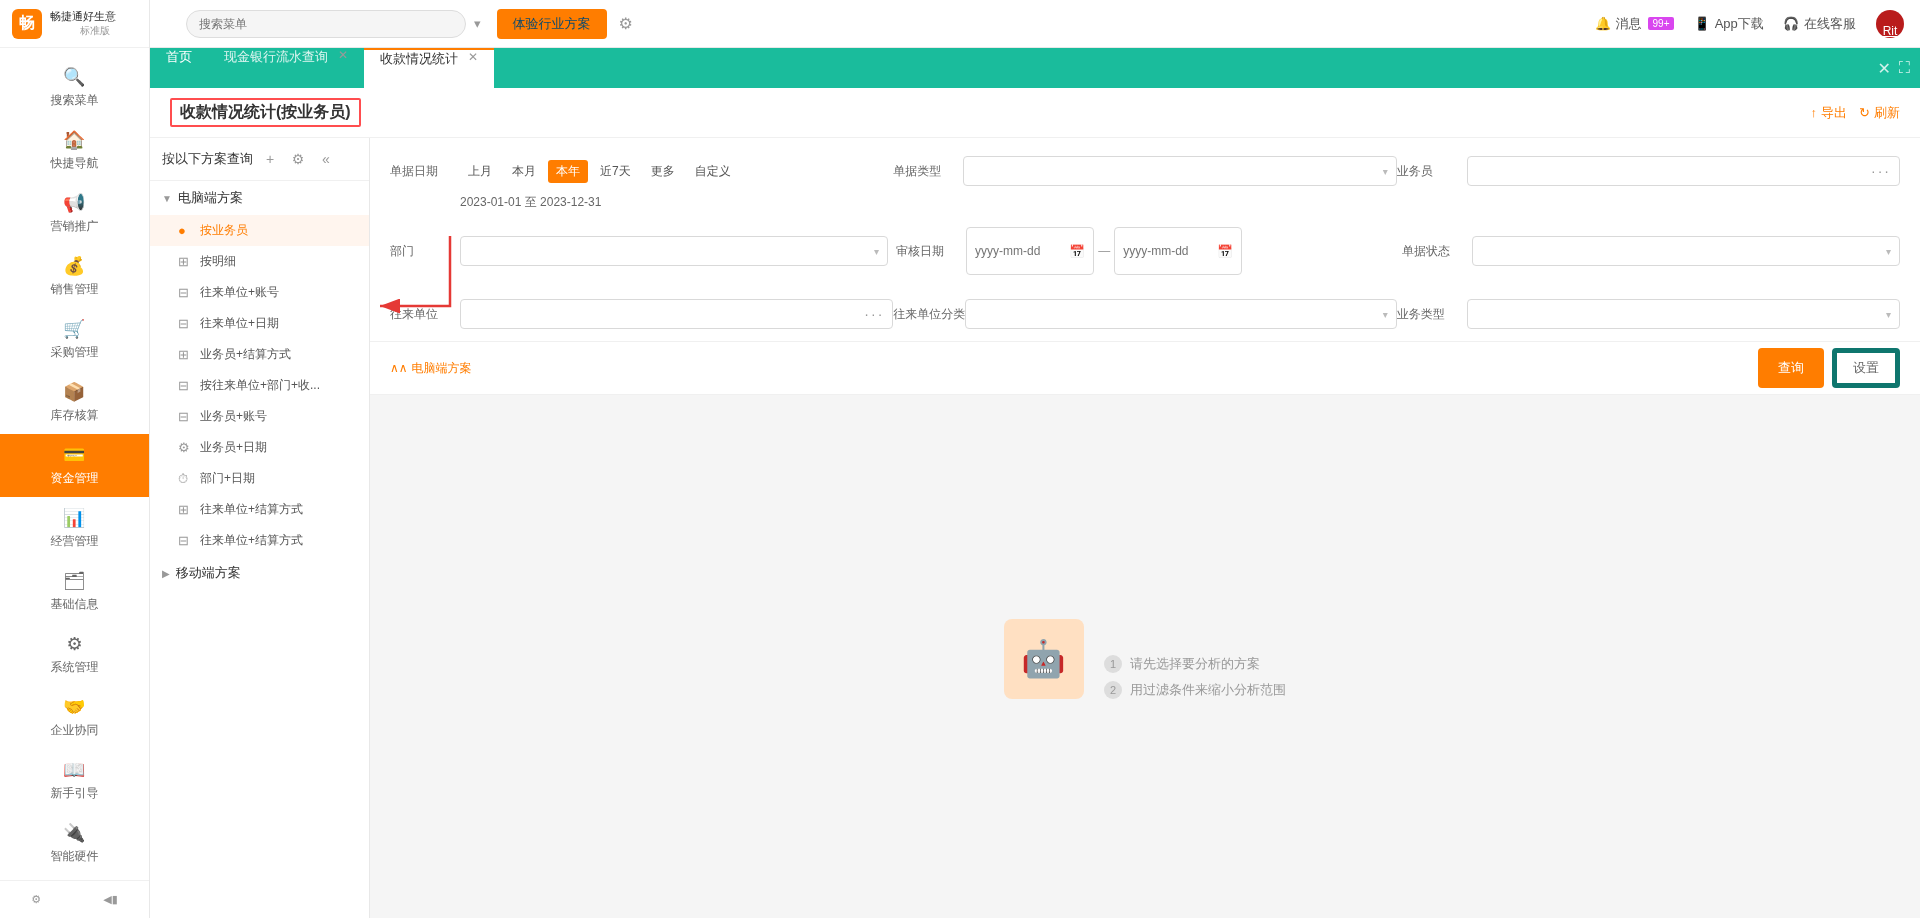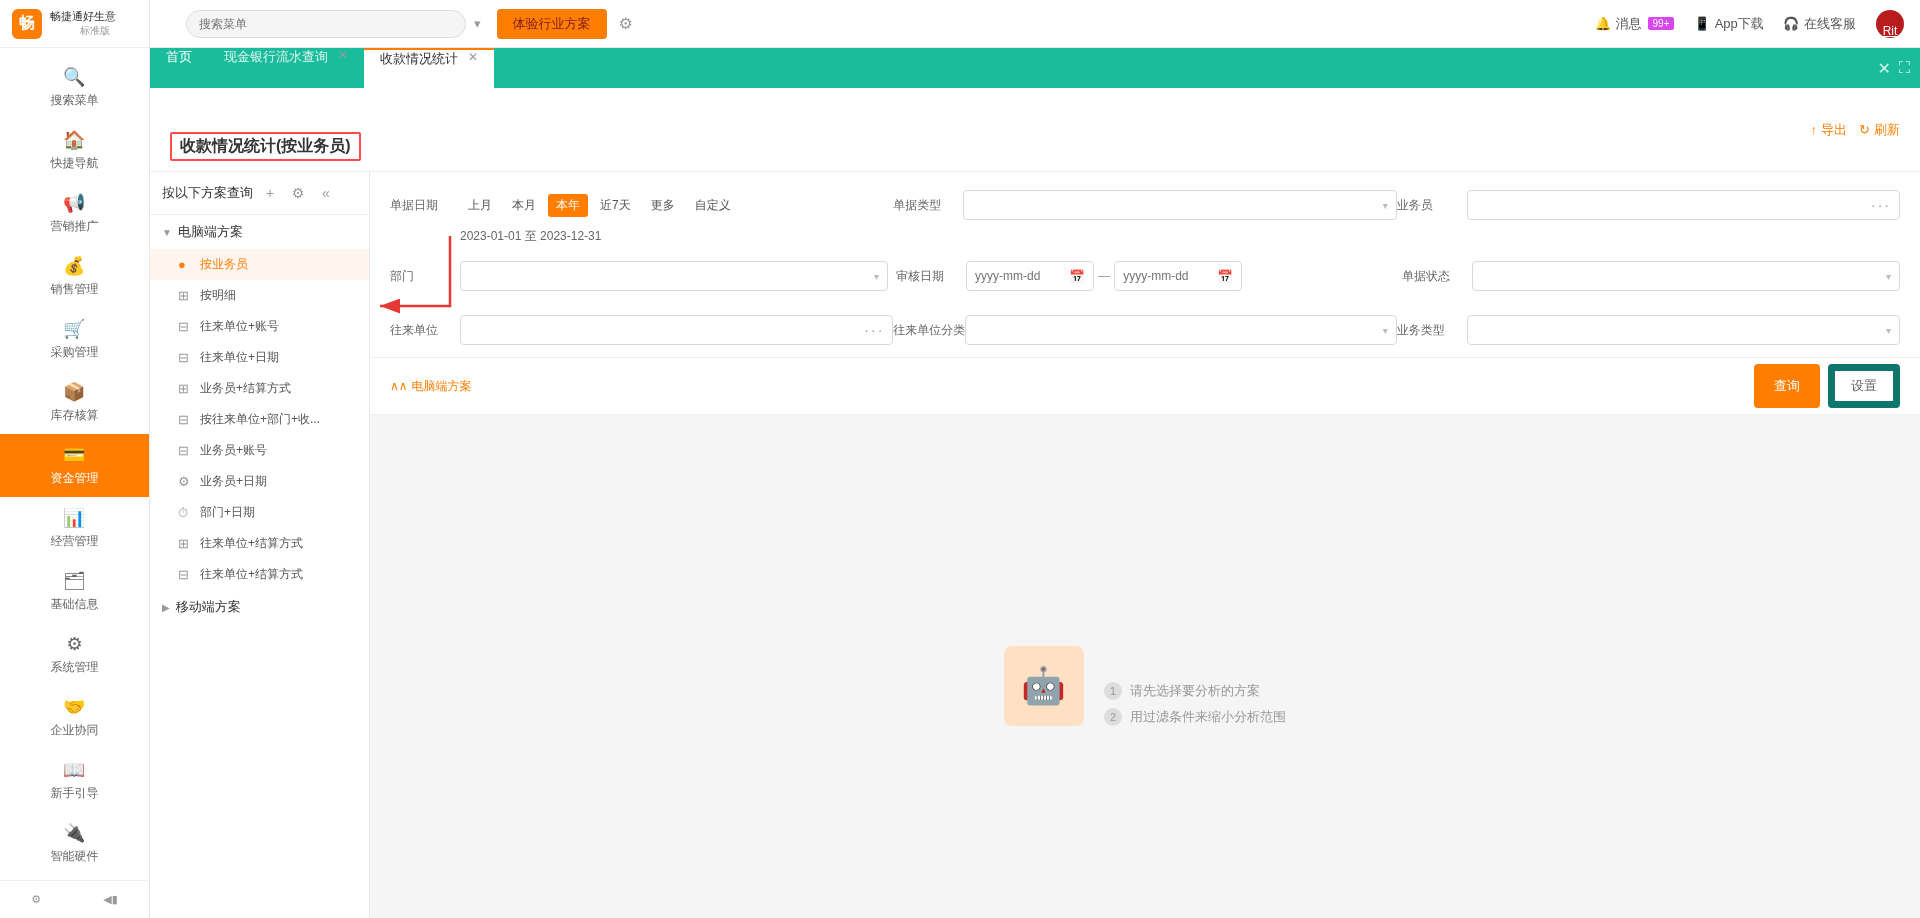--- a/index.html
+++ b/index.html
@@ -35,21 +35,21 @@
     }
     .header-nav-arrow {
       margin-left: 8px;
       color: #999;
       cursor: pointer;
     }
     .header-trial-btn {
       margin-left: 16px;
       padding: 6px 16px;
       background: #ff7d00;
-      color: #7f1d1d;
+      color: #0c4a6e;
       border: none;
       border-radius: 4px;
       cursor: pointer;
       font-size: 13px;
     }
     .header-gear {
       margin-left: 12px;
       color: #999;
       font-size: 16px;
       cursor: pointer;
@@ -218,21 +218,20 @@
       align-items: center;
       border-bottom: 1px solid #f0f0f0;
     }
     .page-title {
       font-size: 16px;
       font-weight: bold;
       color: #333;
       border: 2px solid #ff4d4f;
       padding: 2px 8px;
       border-radius: 2px;
-      margin-top: 34px;
     }
     .page-header-actions {
       margin-left: auto;
       display: flex;
       gap: 12px;
       align-items: center;
     }
     .action-btn {
       display: flex;
       align-items: center;
@@ -362,21 +361,21 @@
       color: #666;
       margin-top: 2px;
     }
 
     
     .date-input-wrap {
       display: flex;
       align-items: center;
       border: 1px solid #d9d9d9;
       border-radius: 4px;
-      height: 30px;
+      height: 48px;
       padding: 0 8px;
       gap: 4px;
       min-width: 120px;
     }
     .date-input-wrap input {
       border: none;
       outline: none;
       font-size: 12px;
       color: #999;
       width: 90px;
@@ -389,21 +388,21 @@
       color: #fff;
       border: none;
       border-radius: 4px;
       cursor: pointer;
       font-size: 13px;
     }
     .btn-settings {
       padding: 6px 16px;
       background: #fff;
       color: #666;
-      border: 7px solid #0f766e;
+      border: 5px solid #0f766e;
       border-radius: 4px;
       cursor: pointer;
       font-size: 13px;
     }
 
     
     .collapse-bar {
       display: flex;
       align-items: center;
       justify-content: center;

